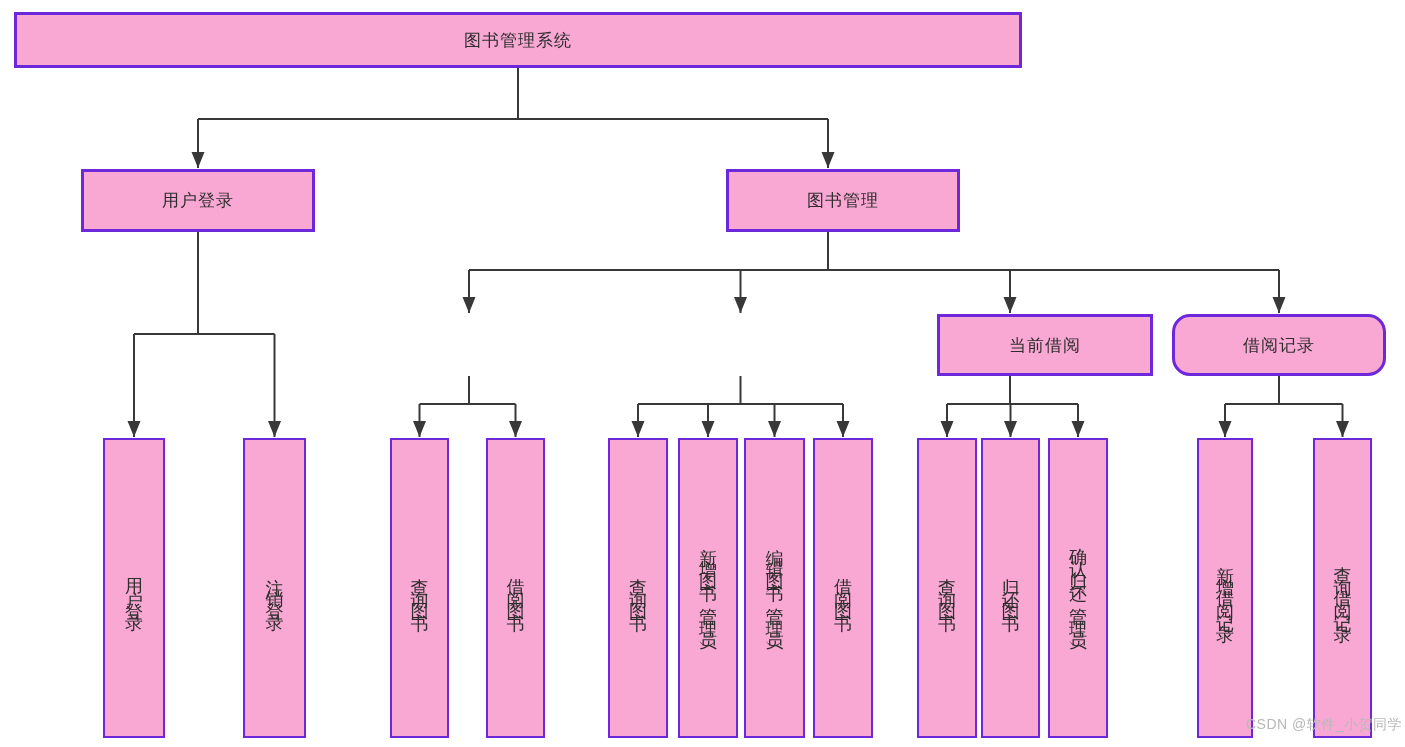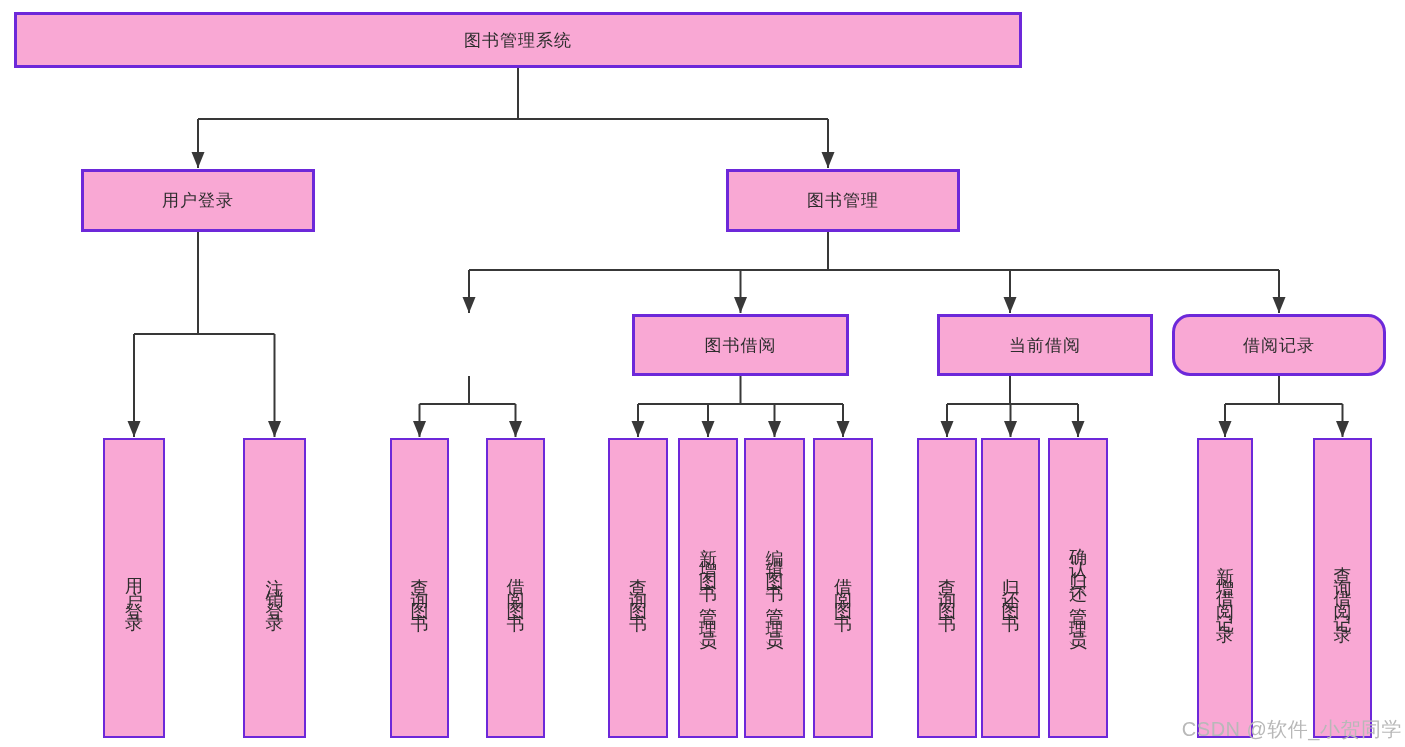--- a/index.html
+++ b/index.html
@@ -14,21 +14,21 @@
   }
   .box-h{font-size:17px;letter-spacing:1px;white-space:nowrap;}
   .leaf{border-width:2.5px;}
   .leaf span{
     writing-mode:vertical-rl;text-orientation:mixed;
     font-size:18px;line-height:1;letter-spacing:12px;
     white-space:nowrap;
   }
   #watermark{
     position:absolute;right:3px;top:716px;
-    color:#b8b8b8;font-size:20px;letter-spacing:0.5px;white-space:nowrap;
+    color:#b8b8b8;font-size:14px;letter-spacing:0.5px;white-space:nowrap;
   }
 </style>
 </head>
 <body>
 
 <div id="canvas">
 
   <svg id="wires" viewBox="0 0 1405 747" xmlns="http://www.w3.org/2000/svg">
     <defs>
       <marker id="arrow" viewBox="0 -7 17 14" refX="16" refY="0" markerUnits="userSpaceOnUse" markerWidth="17" markerHeight="14" orient="auto">
@@ -82,21 +82,20 @@
       <line x1="1225" y1="404" x2="1225" y2="437" marker-end="url(#arrow)"></line>
       <line x1="1342.5" y1="404" x2="1342.5" y2="437" marker-end="url(#arrow)"></line>
     </g>
   </svg>
 
   <div class="node box-h" style="left:14px;top:12px;width:1008px;height:56px;">图书管理系统</div>
 
   <div class="node box-h" style="left:81px;top:169px;width:234px;height:63px;">用户登录</div>
   <div class="node box-h" style="left:711px;top:169px;width:234px;height:63px;margin-left:15px;">图书管理</div>
 
-  <div class="node box-h" style="left:632px;top:314px;width:217px;height:62px;">图书借阅</div>
   <div class="node box-h" style="left:902px;top:314px;width:216px;height:62px;margin-left:35px;">当前借阅</div>
   <div class="node box-h" style="left:1172px;top:314px;width:214px;height:62px;border-radius:18px;">借阅记录</div>
 
   <div class="node leaf" style="left:103px;top:438px;width:62px;height:300px;">
     <span>用户登录</span>
   </div>
   <div class="node leaf" style="left:243px;top:438px;width:63px;height:300px;">
     <span>注销登录</span>
   </div>
 

